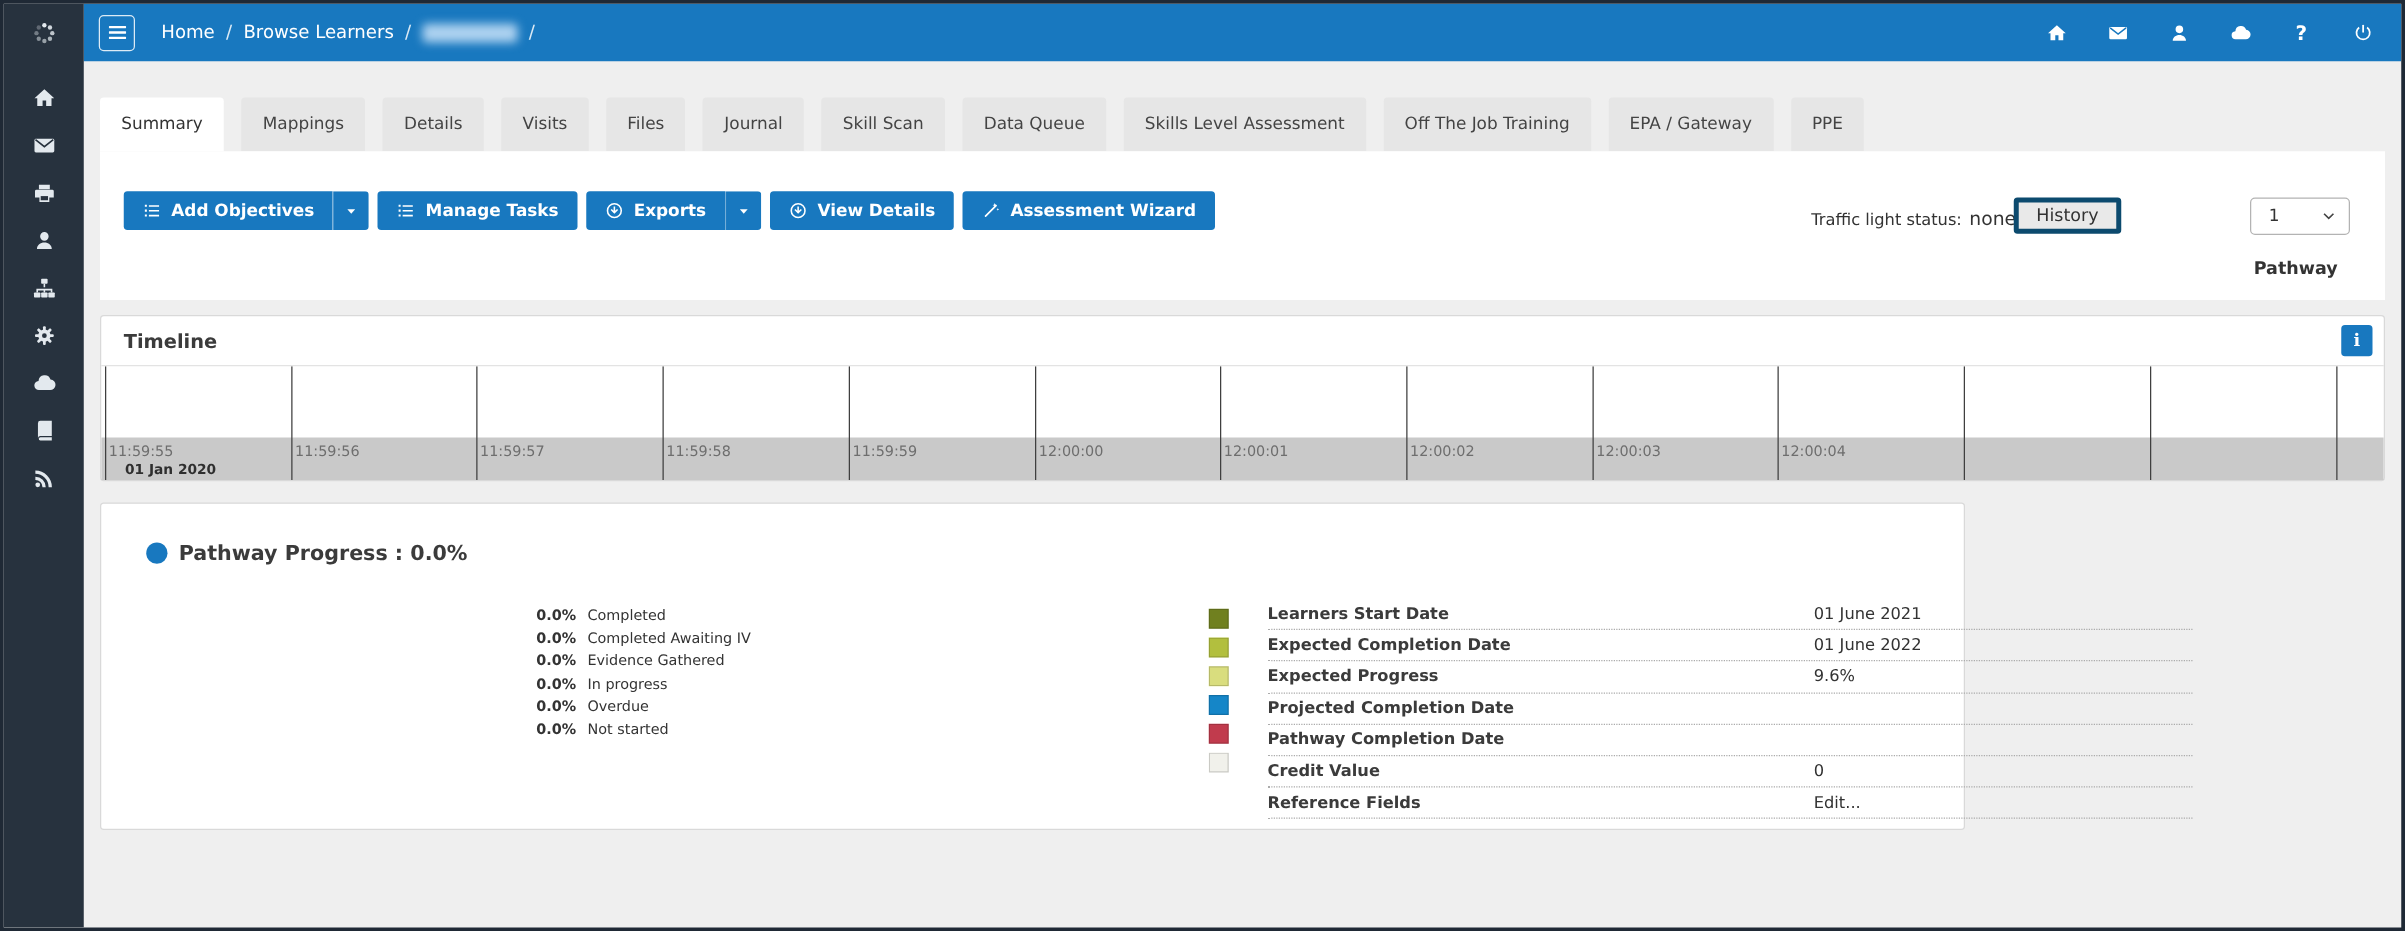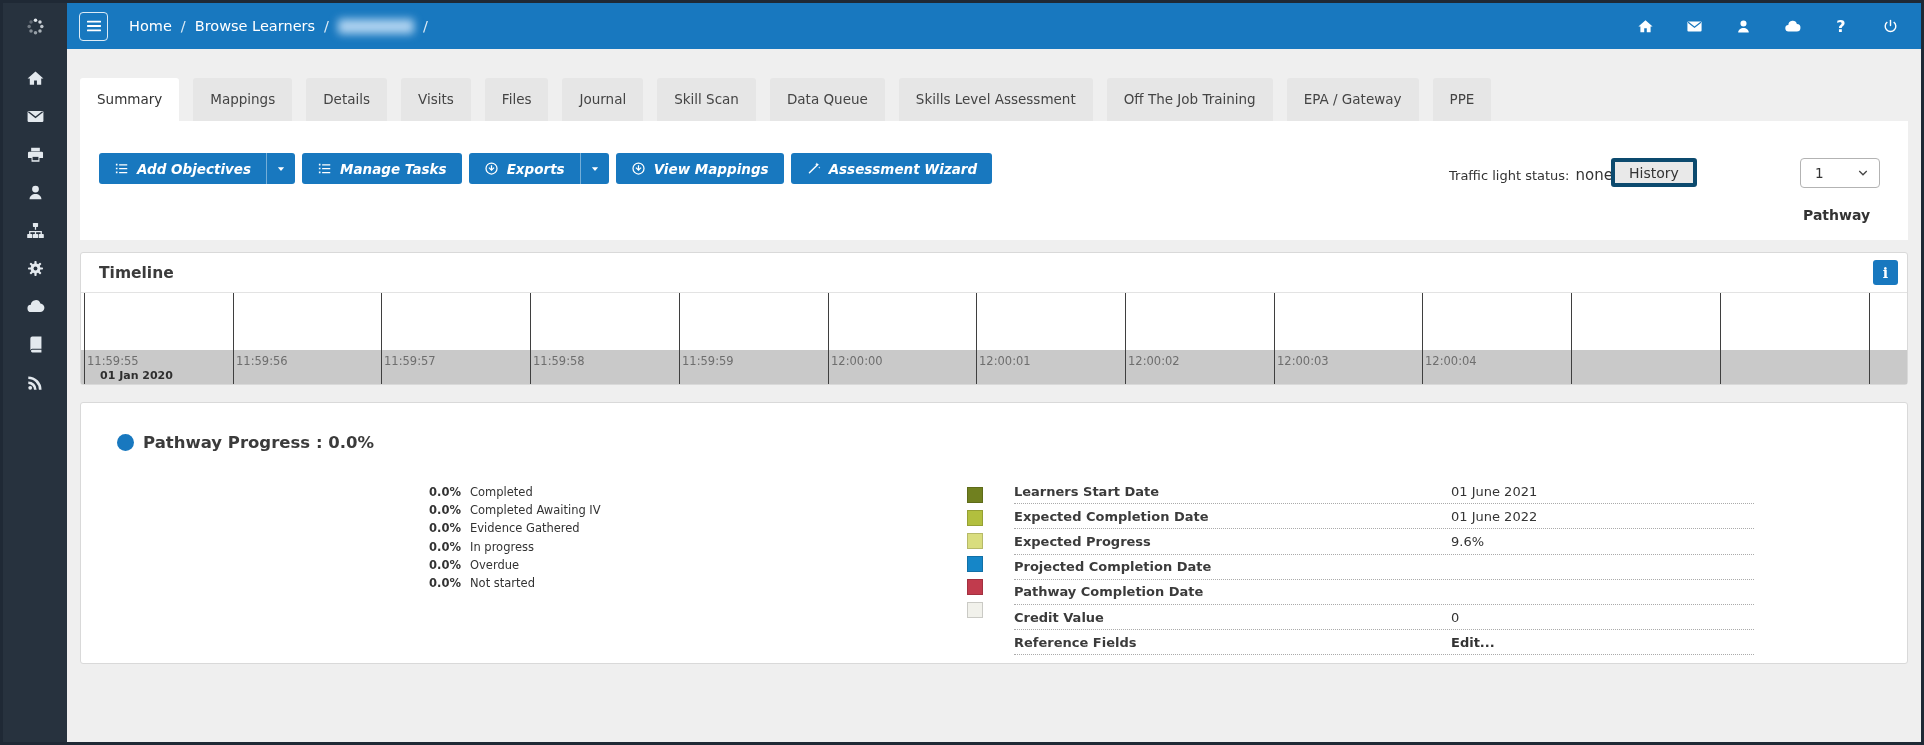--- a/index.html
+++ b/index.html
@@ -36,21 +36,21 @@
   .tabs{position:absolute;left:13px;top:29px;display:flex;gap:14px;}
   .tab{height:43px;line-height:43px;padding:0 17px;background:#e6e6e6;color:#444;
     font-size:13.5px;border-radius:3px 3px 0 0;cursor:pointer;white-space:nowrap;}
   .tab.active{background:#fff;color:#333;}
   
   .main-panel{position:absolute;left:13px;top:72px;width:1828px;height:119px;background:#fff;}
   .buttons-row{position:absolute;left:19px;top:32px;display:flex;gap:7px;}
   .btn-group{display:flex;}
   .btn{display:inline-flex;align-items:center;justify-content:center;gap:8px;height:31px;padding:0 15px;
     background:#1878bf;color:#fff;font-size:13.5px;font-weight:600;border:none;border-radius:3px;cursor:pointer;
-    font-family:inherit;white-space:nowrap;font-style:italic;}
+    font-family:inherit;white-space:nowrap;}
   .btn svg{width:15px;height:15px;fill:#fff;flex:0 0 auto;}
   .btn.grp-main{border-radius:3px 0 0 3px;}
   .btn.caret-btn{border-radius:0 3px 3px 0;padding:0 9px;border-left:1px solid rgba(255,255,255,.4);}
   .btn.caret-btn svg{width:10px;height:10px;}
   .traffic{position:absolute;left:1369px;top:45px;display:flex;align-items:baseline;gap:6px;font-size:13px;color:#333;}
   .traffic-value{font-size:15px;}
   .history-btn{position:absolute;left:1531px;top:37px;height:29px;padding:0 14px;background:#e9e9e9;
     border:4px solid #0c4a6e;border-radius:3px;font-size:14px;color:#333;display:flex;align-items:center;
     cursor:pointer;font-family:inherit;}
   .pathway-select{position:absolute;left:1720px;top:37px;width:80px;height:30px;background:#fff;
@@ -66,34 +66,34 @@
   .tl-title{font-size:15.5px;font-weight:700;color:#3b3b3b;}
   .info-btn{width:25px;height:25px;background:#1878bf;color:#fff;border:none;border-radius:3px;
     font-size:14px;font-weight:700;display:flex;align-items:center;justify-content:center;cursor:pointer;
     font-family:"DejaVu Serif","Liberation Serif",serif;}
   .tl-chart{position:relative;height:91px;overflow:hidden;}
   .tl-band{position:absolute;left:0;right:0;bottom:0;height:34px;background:#c9c9c9;}
   .tl-tick{position:absolute;top:0;bottom:0;width:1px;background:#3f3f3f;}
   .tl-label{position:absolute;top:61px;font-size:11.5px;color:#6e6e6e;white-space:nowrap;}
   .tl-date{position:absolute;top:76px;left:19px;font-size:11px;font-weight:700;color:#2f2f2f;}
   
-  .pathway-card{left:13px;top:353px;width:1828px;height:262px;}
+  .pathway-card{left:13px;top:353px;width:1492px;height:262px;}
   .pp-title-row{position:absolute;left:36px;top:30px;display:flex;align-items:center;gap:9px;}
   .pp-dot{width:17px;height:17px;border-radius:50%;background:#1878bf;}
   .pp-title{font-size:16.5px;font-weight:700;color:#3b3b3b;}
   .pp-legend{position:absolute;left:347px;top:80px;}
   .legend-row{display:flex;align-items:center;gap:9px;height:18.2px;font-size:11.5px;color:#333;}
   .legend-pct{width:33px;text-align:right;font-weight:700;}
   .pp-swatches{position:absolute;left:886px;top:84px;display:flex;flex-direction:column;}
   .swatch{width:16px;height:16px;margin-bottom:7px;box-shadow:inset 0 0 0 1px rgba(0,0,0,.16);}
   .pp-table{position:absolute;left:933px;top:76px;width:740px;}
   .detail-row{display:flex;align-items:center;height:25.2px;border-bottom:1px dotted #ababab;font-size:13px;}
   .detail-label{flex:0 0 437px;font-weight:700;color:#3b3b3b;}
   .detail-value{color:#333;}
-  .detail-value.bold{font-weight:700;}
+  .detail-value.bold{font-weight:400;}
 </style>
 </head>
 <body>
 
 <div class="frame">
 
   <nav class="sidebar">
     <div class="spinner-wrap side-item">
       <svg width="24" height="24" viewBox="0 0 24 24" fill="#e3e9ee">
         <circle cx="12" cy="4" r="2.2"></circle>
@@ -270,21 +270,21 @@
             <svg viewBox="0 0 24 24">
                 <path d="M4.5 8h15L12 17z"></path>
               </svg>
           </button>
         </div>
         <button class="btn">
           <svg viewBox="0 0 24 24">
               <path d="M12 2.2A9.8 9.8 0 1 0 21.8 12 9.8 9.8 0 0 0 12 2.2zm0 17.6A7.8 7.8 0 1 1 19.8 12 7.8 7.8 0 0 1 12 19.8z"></path>
               <path d="M11 6.8h2v5.4l2.4-2.4 1.4 1.4L12 16.1 7.2 11.2l1.4-1.4L11 12.2z"></path>
             </svg>
-          <span>View Mappings</span>
+          <span>View Details</span>
         </button>
         <button class="btn">
           <svg viewBox="0 0 24 24">
               <rect x="11.1" y="1.5" width="2.3" height="21" rx="1" transform="rotate(45 12 12)"></rect>
               <path d="M17.3 2.2l.8 2 2 .8-2 .8-.8 2-.8-2-2-.8 2-.8zM21.2 8.6l.5 1.3 1.3.5-1.3.5-.5 1.3-.5-1.3-1.3-.5 1.3-.5z"></path>
             </svg>
           <span>Assessment Wizard</span>
         </button>
       </div>
 

